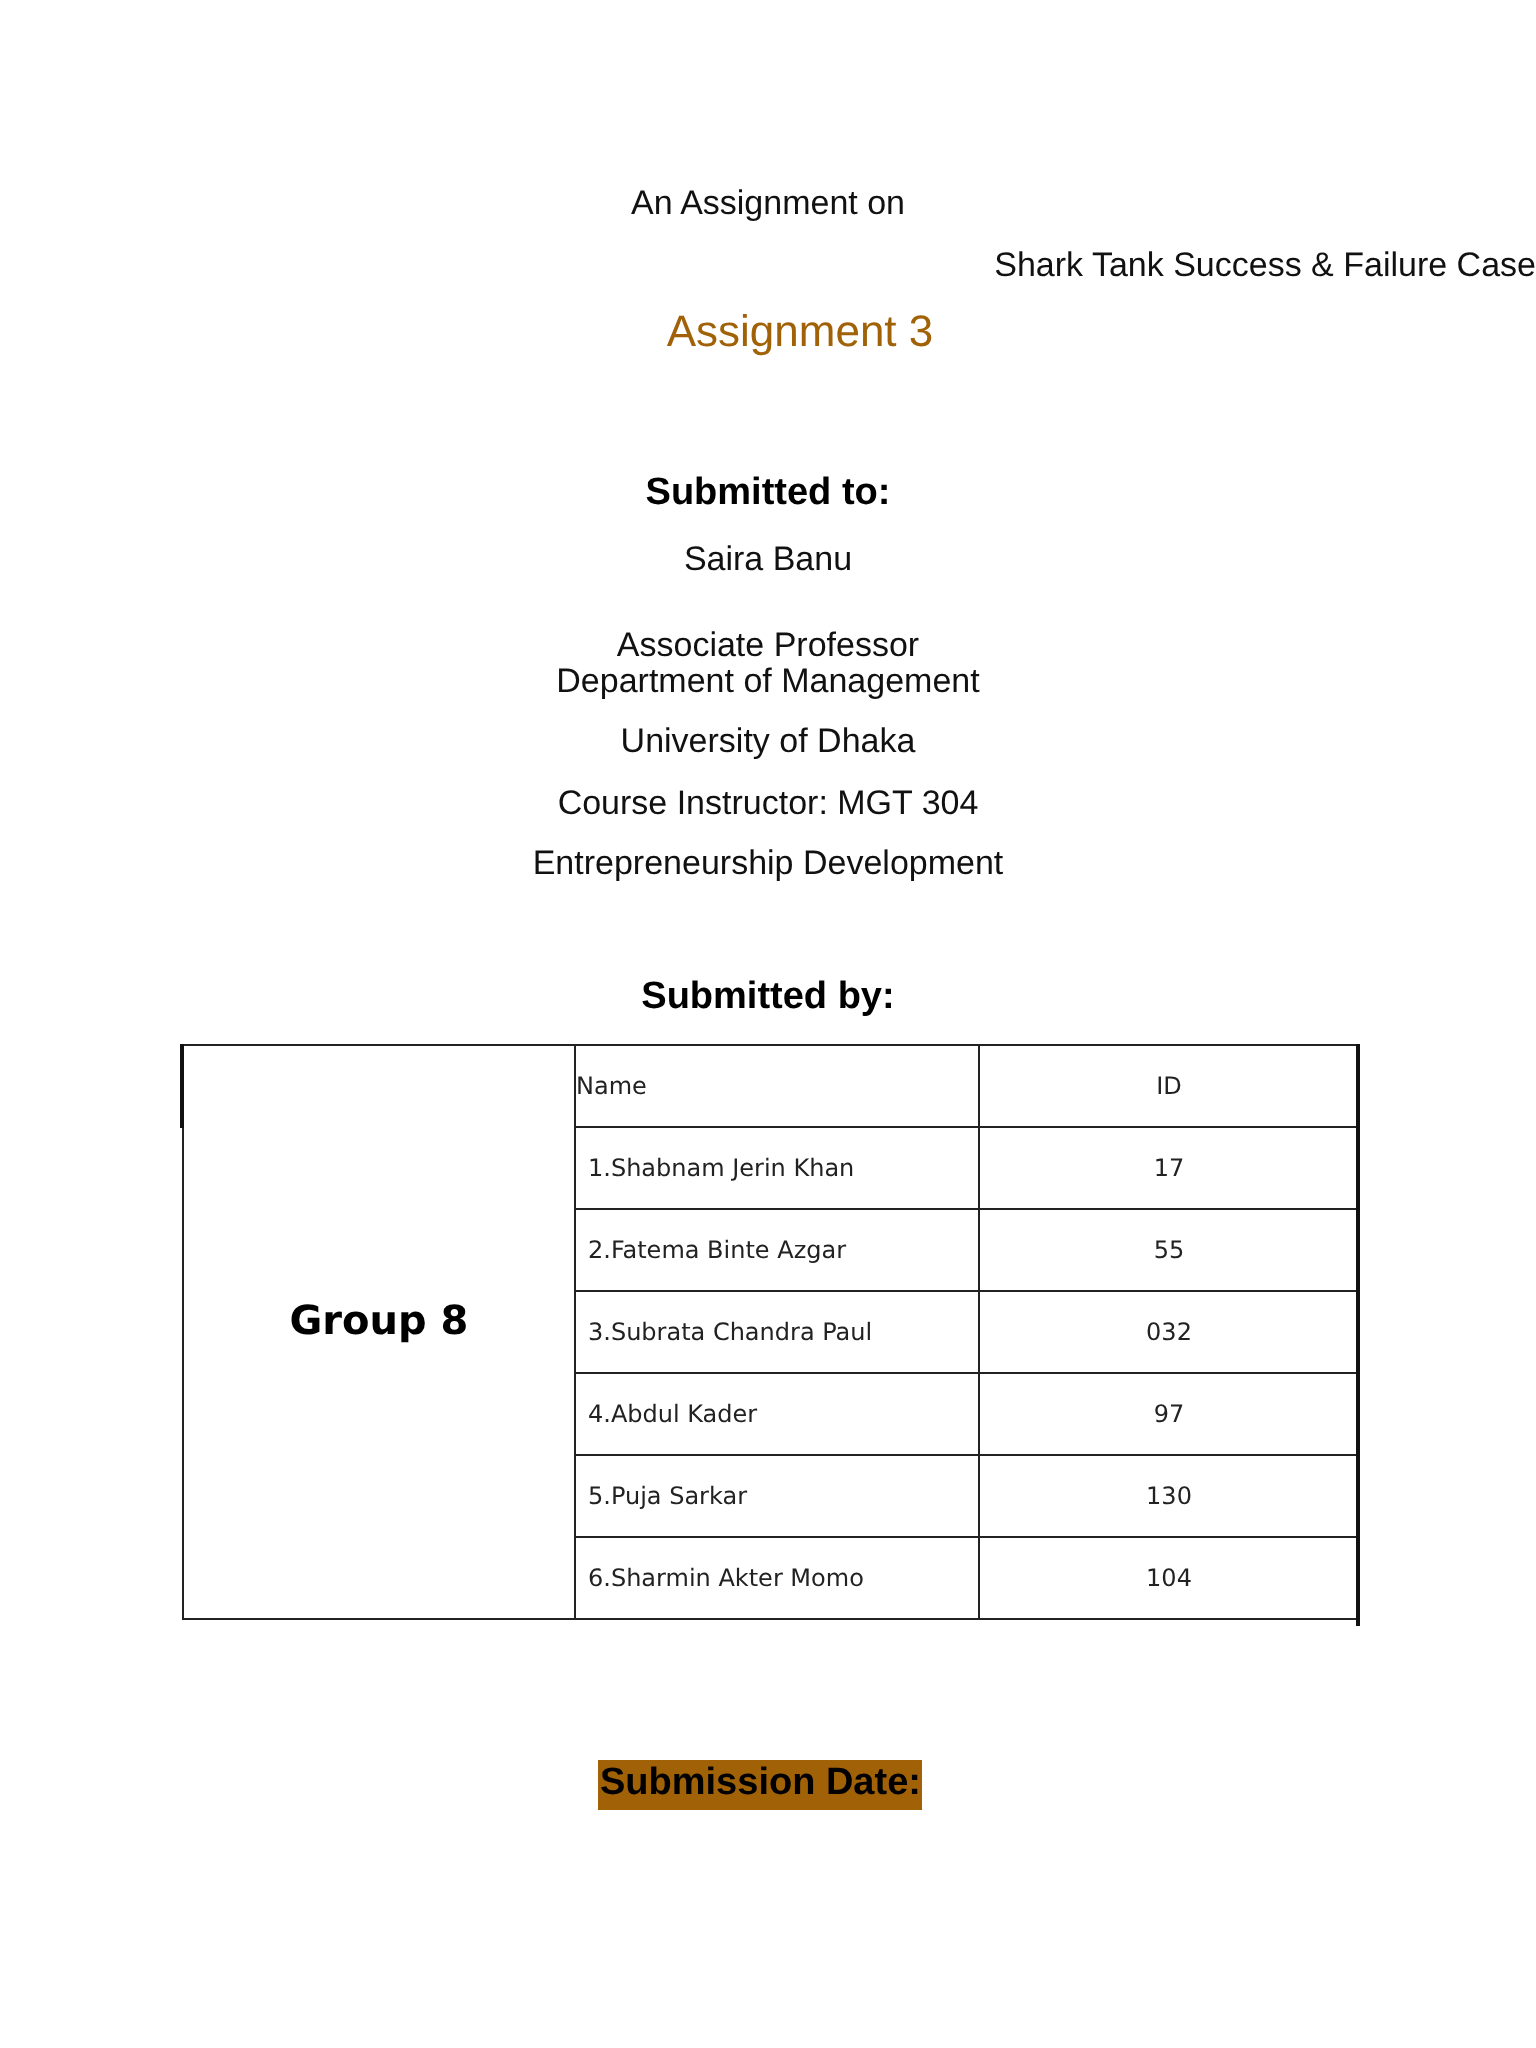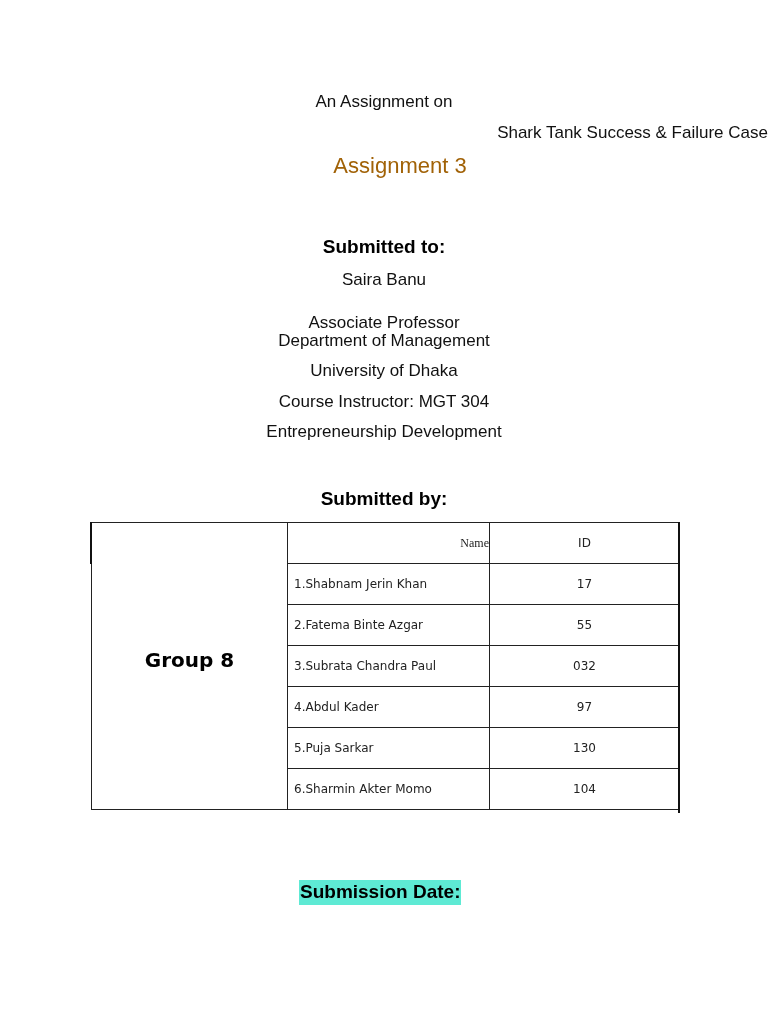--- a/index.html
+++ b/index.html
@@ -66,23 +66,22 @@
       color: #000000;
       position: relative;
       top: -6px;
     }
     table.members td.name-col {
       width: 195px;
       padding-left: 6px;
       text-align: left;
     }
     table.members td.name-head {
-      text-align: right;
+      text-align: left;
       padding-left: 0;
-      font-family: Liberation Serif, serif;
     }
     table.members td.id-col {
       text-align: center;
     }
     .thick-left {
       position: absolute;
       left: 90px;
       top: 522px;
       width: 2px;
       height: 42px;
@@ -95,21 +94,21 @@
       width: 2px;
       height: 291px;
       background: #111;
     }
     .submission-date {
       position: absolute;
       left: 299px;
       top: 880px;
       font-size: 19px;
       font-weight: bold;
-      background: #5eead4;
+      background: #a16207;
       color: #000;
       padding: 1px 1px 2px 1px;
       line-height: 22px;
     }
   </style>
 </head>
 <body>
 
 <div class="center-line intro" style="top:92px;">An Assignment on</div>
 <div class="center-line intro" style="top:123px;text-align:right;">Shark Tank Success &amp; Failure Case</div>

